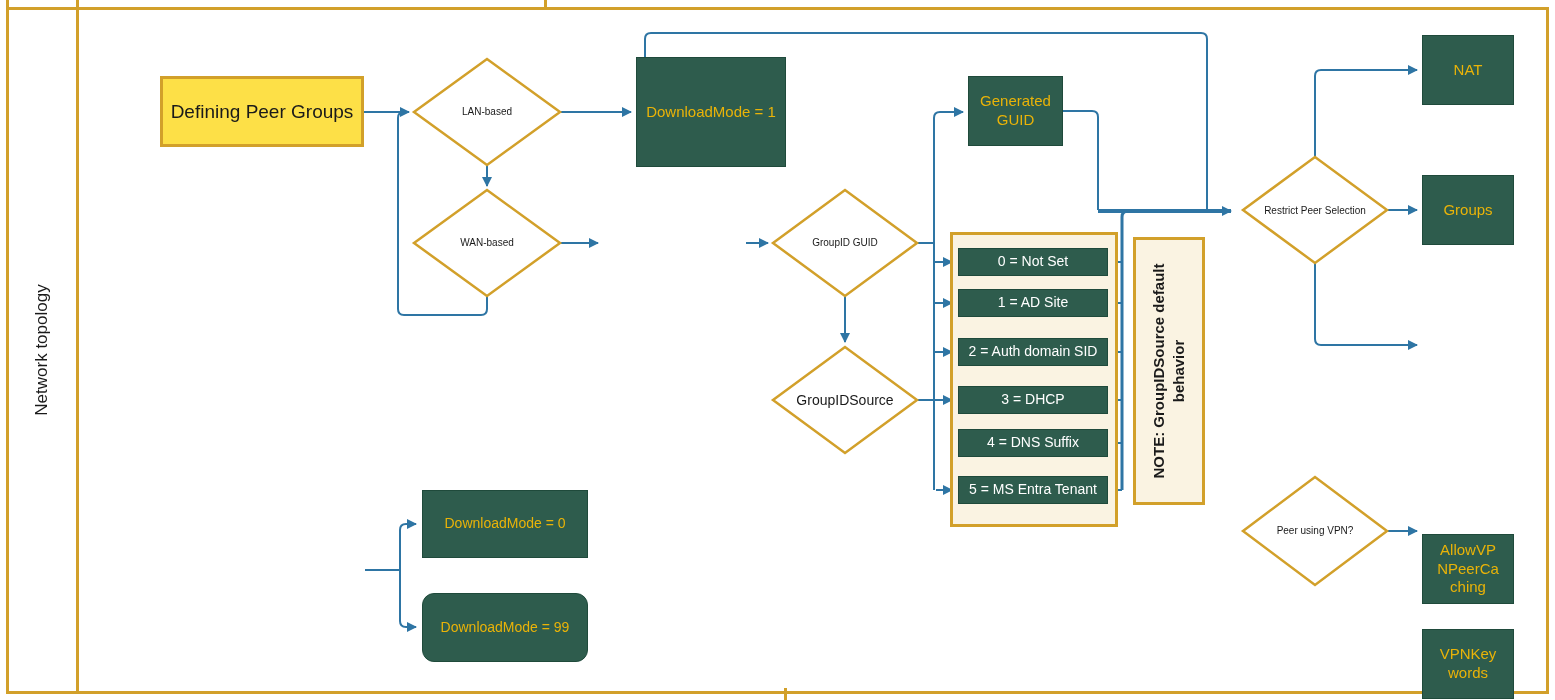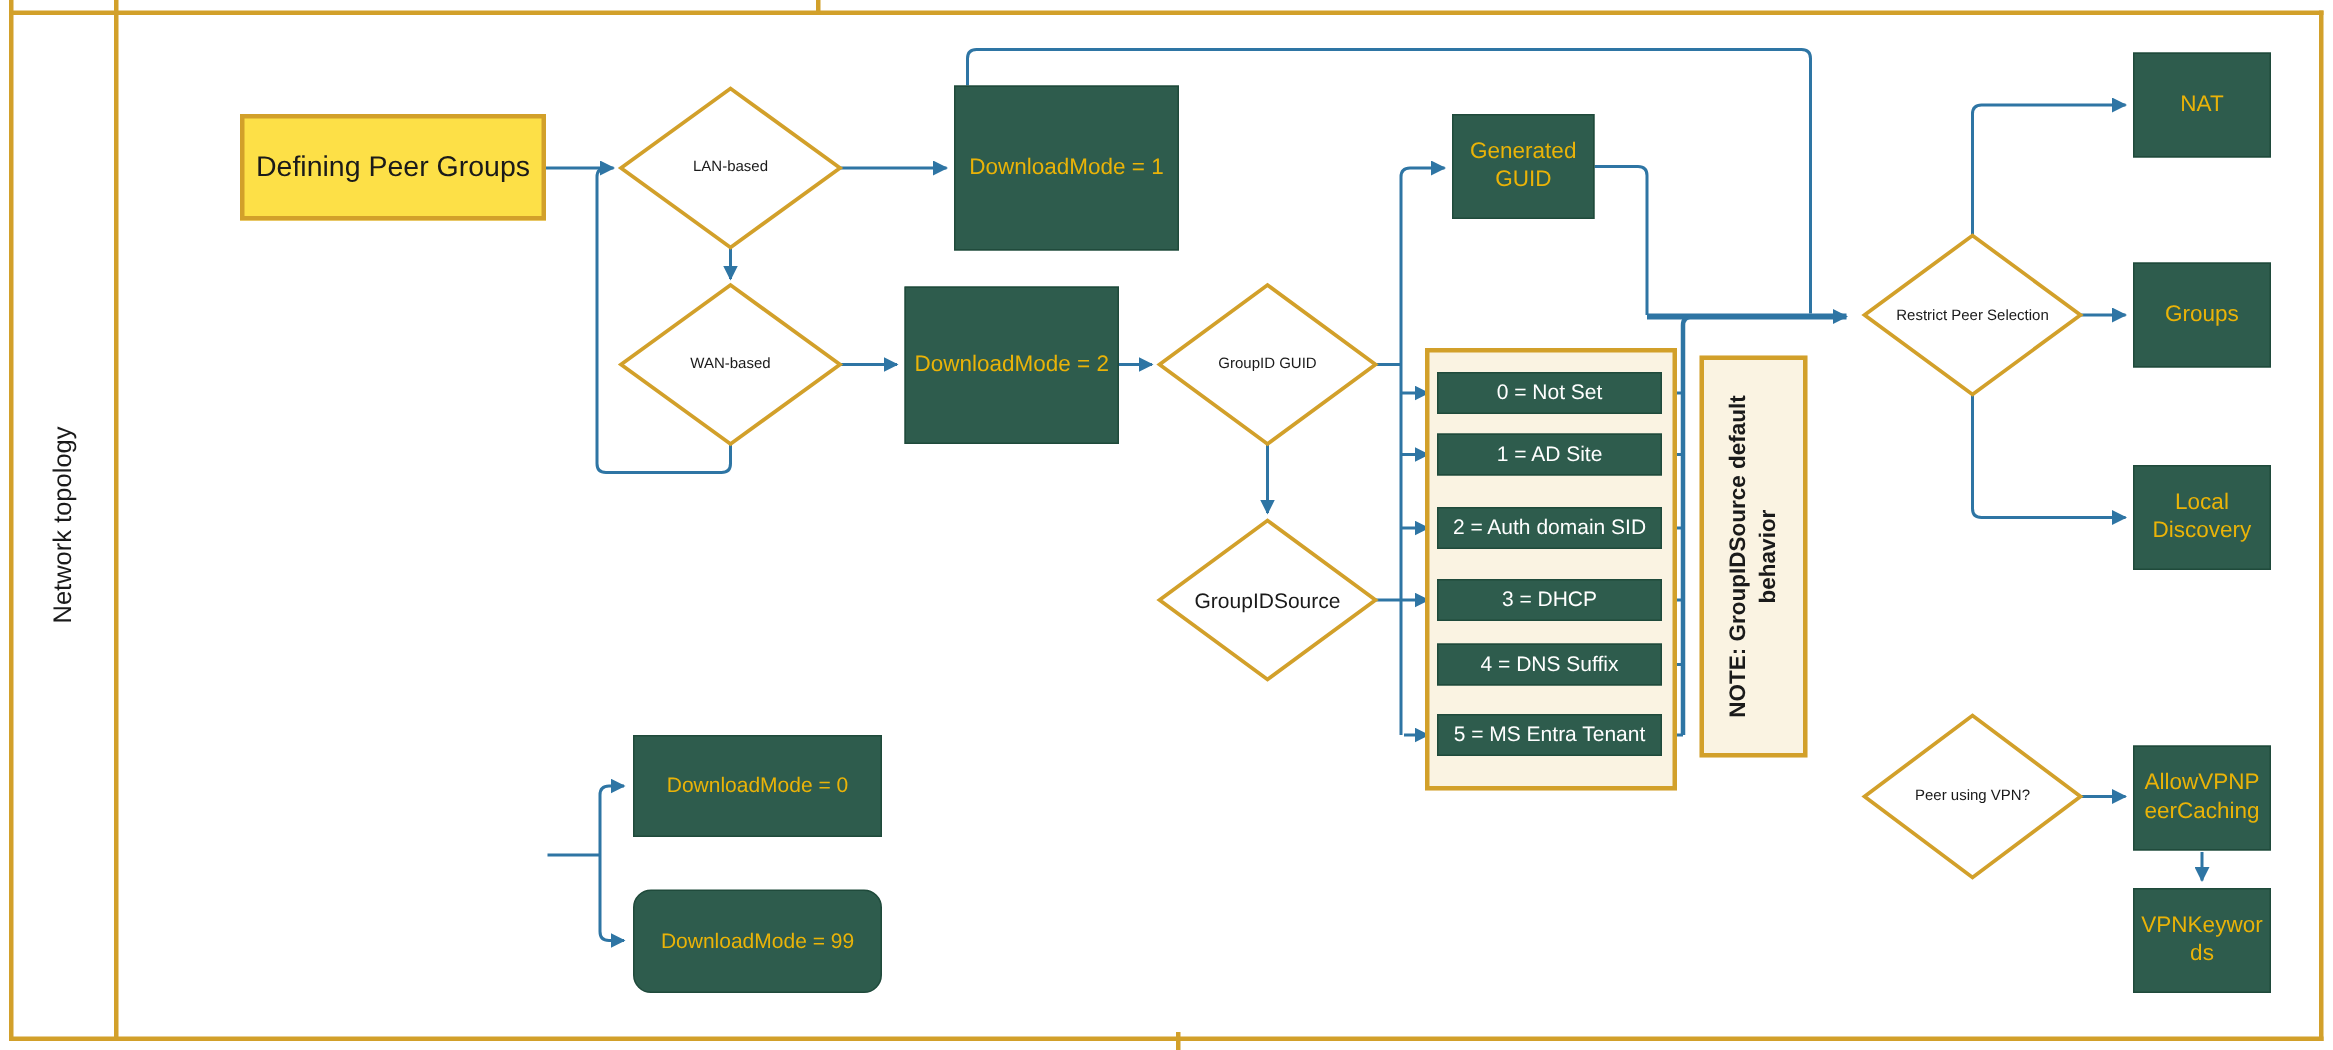--- a/index.html
+++ b/index.html
@@ -16,21 +16,21 @@
   .greenbox{background:#2e5c4d;border:1.5px solid #1f4a3b;color:#eab308;font-size:15px;}
   .whitebox{background:#fde047;border:3px solid #d2a02a;color:#1a1a1a;font-size:19px;}
   .creambox{background:#faf3e2;border:3px solid #d2a02a;}
   .rowbox{background:#2e5c4d;border:1.5px solid #1f4a3b;color:#ffffff;font-size:14px;}
   .dlabel{position:absolute;display:flex;align-items:center;justify-content:center;
           text-align:center;font-size:10px;color:#1a1a1a;line-height:1.2;}
   .rot{transform:rotate(-90deg);transform-origin:center center;}
   .lane-label{position:absolute;font-size:17px;color:#1a1a1a;text-align:center;}
   .note-label{position:absolute;font-size:15px;font-weight:bold;color:#1a1a1a;
               text-align:center;line-height:1.3;}
-  .wrapbox{word-break:break-all;padding:0 3px;}
+  .wrapbox{word-break:break-all;padding:0 14px;margin-top:37px;}
 </style>
 </head>
 <body>
 
 <div class="canvas">
 
   <svg class="layer">
     <defs>
       <marker id="arr" viewBox="0 0 10 10" markerWidth="10" markerHeight="10" refX="9" refY="5" orient="auto" markerUnits="userSpaceOnUse">
         <path d="M0,0 L10,5 L0,10 z" fill="#2e75a4"></path>
@@ -111,38 +111,36 @@
   <div class="oline" style="left:76px;top:0px;width:3px;height:694px;"></div>
   <div class="oline" style="left:544px;top:0px;width:3px;height:10px;"></div>
   <div class="oline" style="left:784px;top:688px;width:3px;height:12px;"></div>
 
   <div class="lane-label rot" style="left:-38px;top:340px;width:160px;height:20px;">Network topology</div>
 
   <div class="node whitebox" style="left:160px;top:76px;width:204px;height:71px;">Defining Peer Groups</div>
 
   <div class="node greenbox" style="left:636px;top:57px;width:150px;height:110px;">DownloadMode = 1</div>
 
-  <div class="node greenbox" style="left:603px;top:191px;width:143px;height:105px;">DownloadMode = 2</div>
 
   <div class="node greenbox" style="left:968px;top:76px;width:95px;height:70px;padding:0 10px;">Generated GUID</div>
 
   <div class="node creambox" style="left:950px;top:232px;width:168px;height:295px;"></div>
   <div class="node rowbox" style="left:958px;top:248px;width:150px;height:28px;">0 = Not Set</div>
   <div class="node rowbox" style="left:958px;top:289px;width:150px;height:28px;">1 = AD Site</div>
   <div class="node rowbox" style="left:958px;top:338px;width:150px;height:28px;">2 = Auth domain SID</div>
   <div class="node rowbox" style="left:958px;top:386px;width:150px;height:28px;">3 = DHCP</div>
   <div class="node rowbox" style="left:958px;top:429px;width:150px;height:28px;">4 = DNS Suffix</div>
   <div class="node rowbox" style="left:958px;top:476px;width:150px;height:28px;">5 = MS Entra Tenant</div>
 
   <div class="node creambox" style="left:1133px;top:237px;width:72px;height:268px;"></div>
   <div class="note-label rot" style="left:1035px;top:351px;width:268px;height:40px;">NOTE: GroupIDSource default behavior</div>
 
   <div class="node greenbox" style="left:1422px;top:35px;width:92px;height:70px;">NAT</div>
   <div class="node greenbox" style="left:1422px;top:175px;width:92px;height:70px;">Groups</div>
-  <div class="node greenbox" style="left:1422px;top:310px;width:92px;height:70px;padding:0 8px;">Local Discovery</div>
   <div class="node greenbox wrapbox" style="left:1422px;top:497px;width:92px;height:70px;">AllowVPNPeerCaching</div>
   <div class="node greenbox wrapbox" style="left:1422px;top:592px;width:92px;height:70px;">VPNKeywords</div>
 
   <div class="node greenbox" style="left:422px;top:490px;width:166px;height:68px;font-size:14px;">DownloadMode = 0</div>
   <div class="node greenbox" style="left:422px;top:593px;width:166px;height:69px;font-size:14px;border-radius:12px;">DownloadMode = 99</div>
 
   <div class="dlabel" style="left:427px;top:98px;width:120px;height:28px;">LAN-based</div>
   <div class="dlabel" style="left:427px;top:229px;width:120px;height:28px;">WAN-based</div>
   <div class="dlabel" style="left:785px;top:229px;width:120px;height:28px;">GroupID GUID</div>
   <div class="dlabel" style="left:785px;top:386px;width:120px;height:28px;font-size:14px;">GroupIDSource</div>

